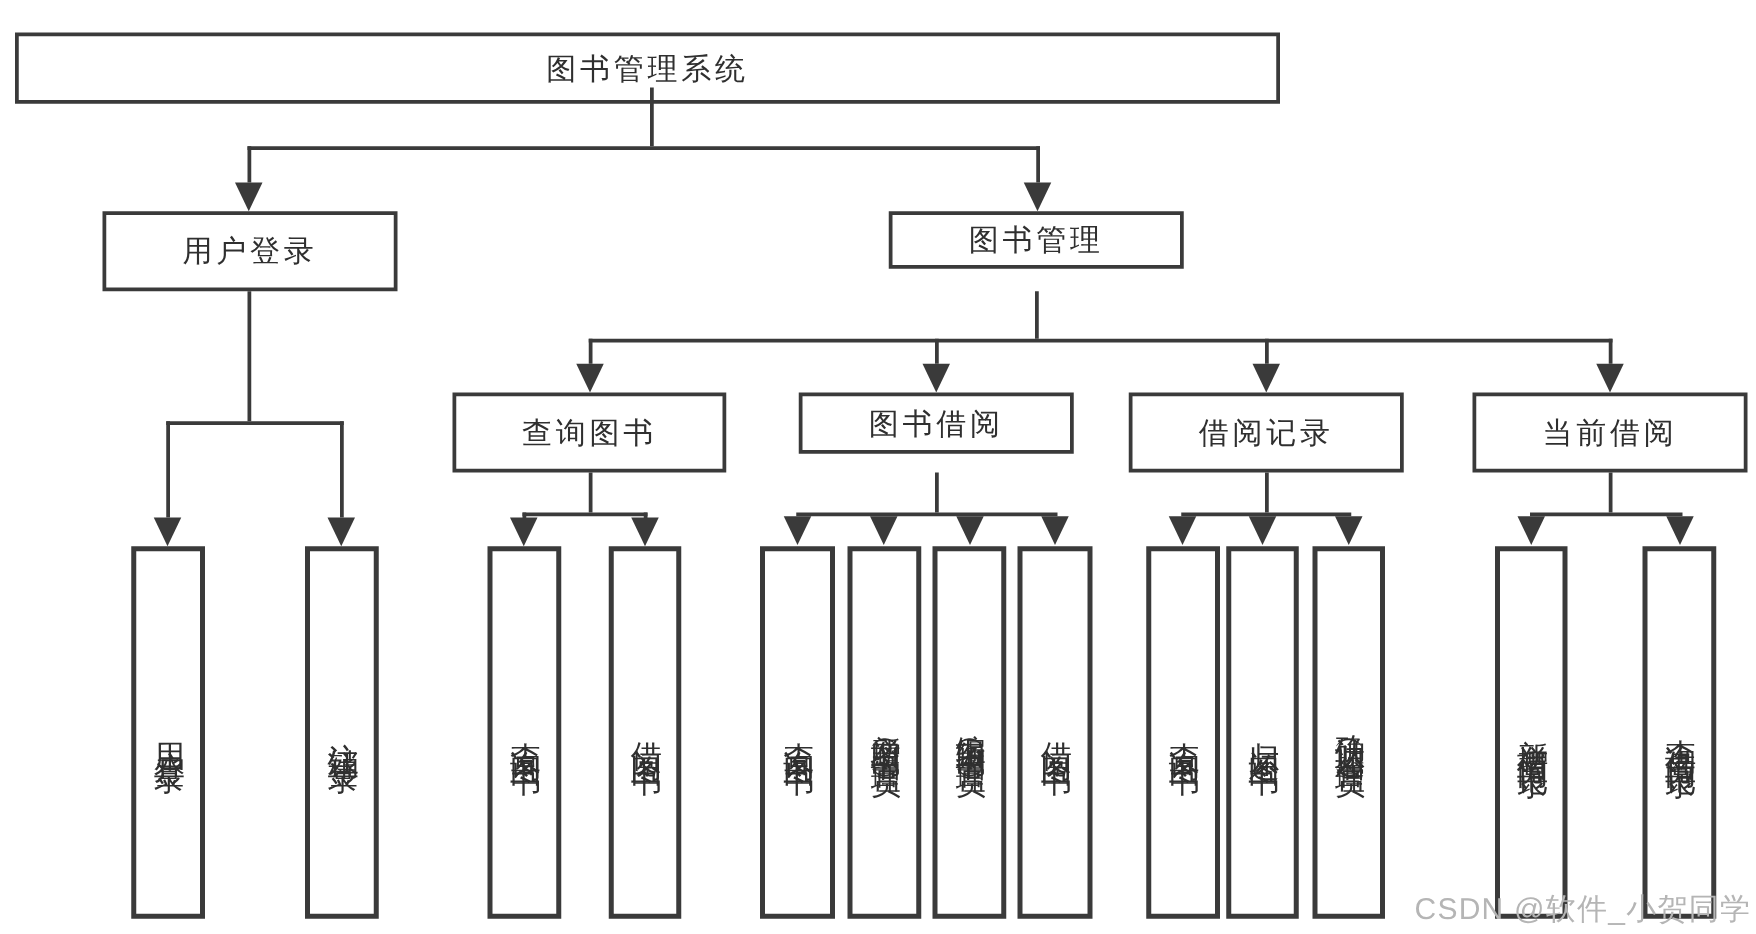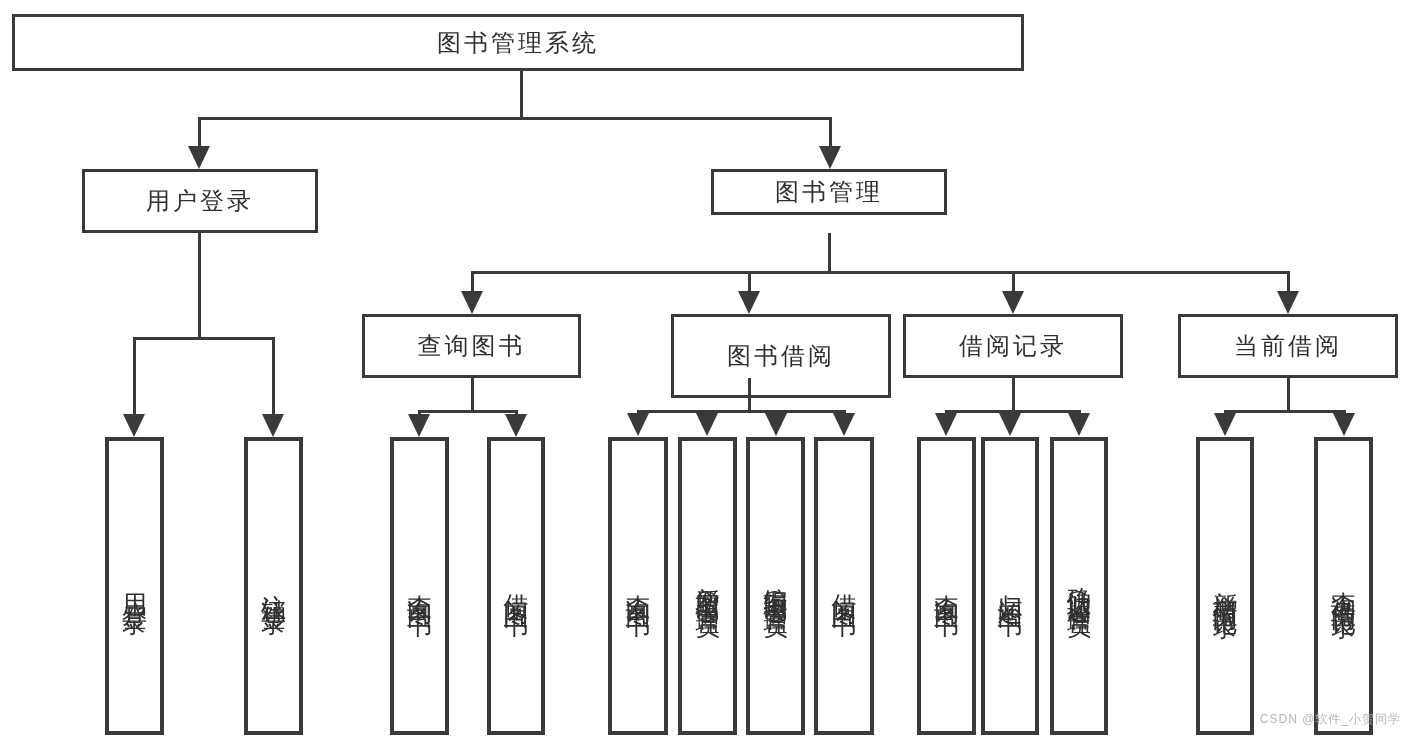--- a/index.html
+++ b/index.html
@@ -21,30 +21,30 @@
     font-size:25px;letter-spacing:6px;line-height:1;color:#2f2f2f;white-space:nowrap;
   }
   .vline{position:absolute;width:3px;background:#3a3a3a;}
   .hline{position:absolute;height:3px;background:#3a3a3a;}
   .arrow{
     position:absolute;width:0;height:0;
     border-left:11px solid transparent;border-right:11px solid transparent;
     border-top:23px solid #3a3a3a;
   }
   #watermark{
-    position:absolute;right:4px;top:711px;font-size:12px;color:#b5b5b5;
+    position:absolute;right:4px;top:711px;font-size:24px;color:#b5b5b5;
     letter-spacing:1px;white-space:nowrap;z-index:5;
   }
 </style>
 </head>
 <body>
 
 <div id="canvas">
 
-  <div class="box" style="left:12px;top:14px;width:1012px;height:57px;justify-content:center;">
+  <div class="box" style="left:12px;top:26px;width:1012px;height:57px;justify-content:center;">
     <span>图书管理系统</span>
   </div>
 
   <div class="vline" style="left:520px;top:70px;height:47px;"></div>
   <div class="hline" style="left:198px;top:117px;width:634px;"></div>
   <div class="vline" style="left:198px;top:117px;height:29px;"></div>
   <div class="arrow" style="left:188px;top:146px;"></div>
   <div class="vline" style="left:829px;top:117px;height:29px;"></div>
   <div class="arrow" style="left:819px;top:146px;"></div>
 
@@ -69,21 +69,21 @@
   <div class="vline" style="left:748px;top:271px;height:20px;"></div>
   <div class="arrow" style="left:738px;top:291px;"></div>
   <div class="vline" style="left:1012px;top:271px;height:20px;"></div>
   <div class="arrow" style="left:1002px;top:291px;"></div>
   <div class="vline" style="left:1287px;top:271px;height:20px;"></div>
   <div class="arrow" style="left:1277px;top:291px;"></div>
 
   <div class="box" style="left:362px;top:314px;width:219px;height:64px;">
     <span>查询图书</span>
   </div>
-  <div class="box" style="left:639px;top:314px;width:220px;height:84px;margin-left:32px;">
+  <div class="box" style="left:639px;top:314px;width:220px;height:49px;">
     <span>图书借阅</span>
   </div>
   <div class="box" style="left:903px;top:314px;width:220px;height:64px;">
     <span>借阅记录</span>
   </div>
   <div class="box" style="left:1178px;top:314px;width:220px;height:64px;">
     <span>当前借阅</span>
   </div>
 
   <div class="vline" style="left:471px;top:378px;height:32px;"></div>

